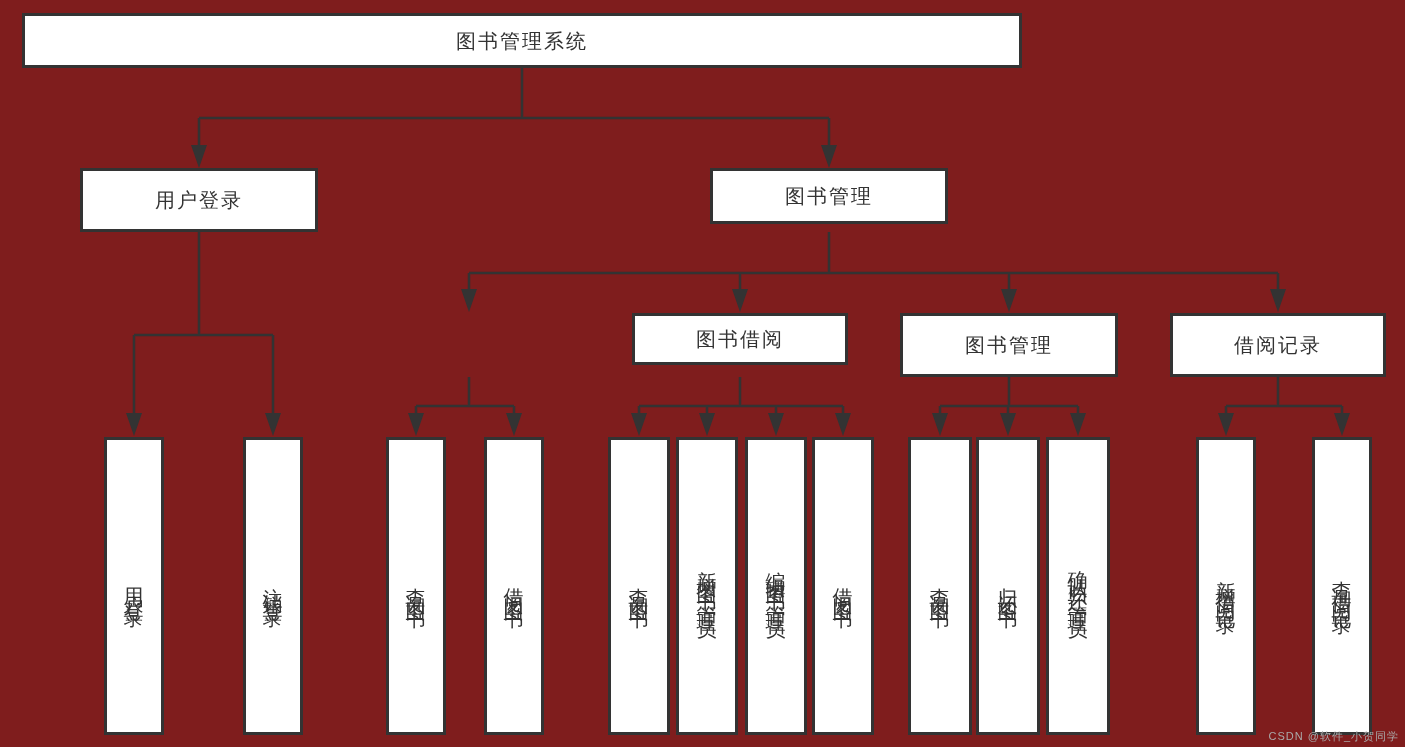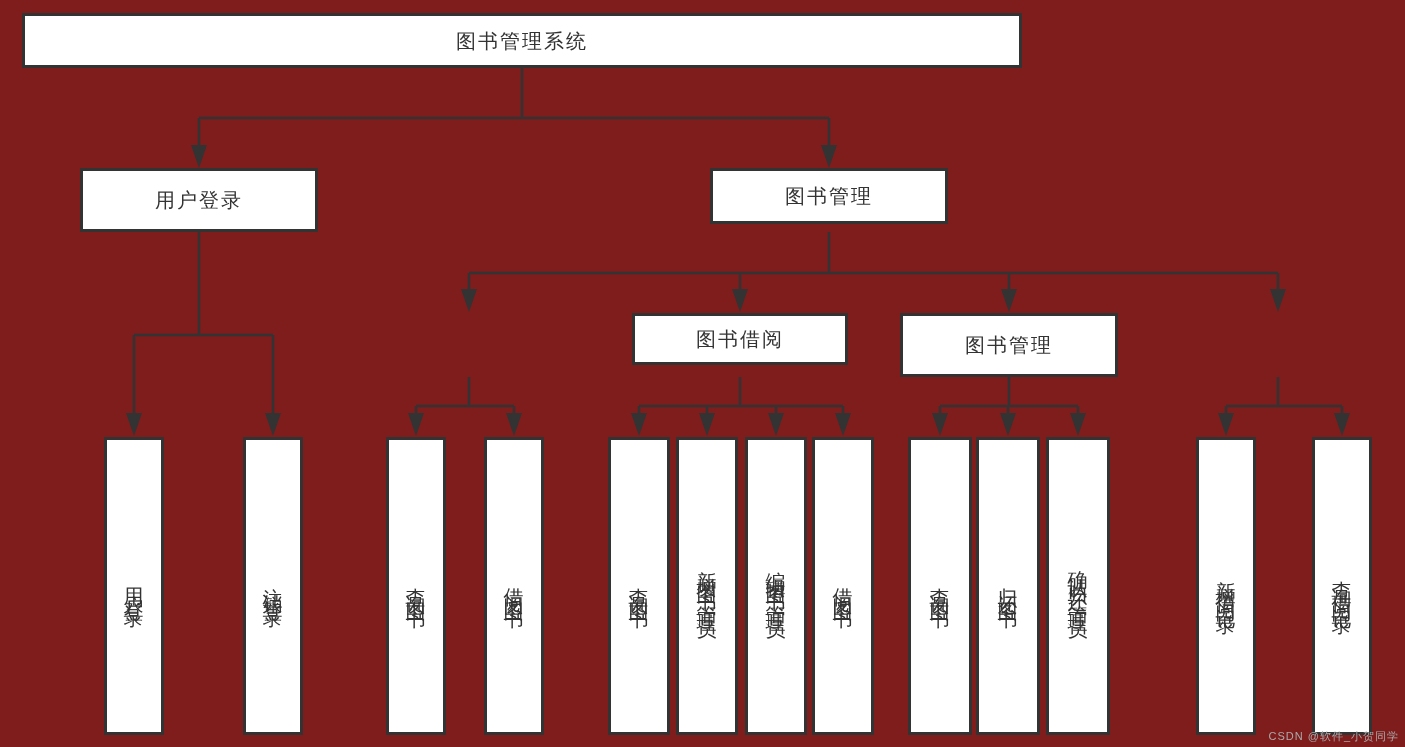--- a/index.html
+++ b/index.html
@@ -99,20 +99,23 @@
   <div class="node h" style="left:710px;top:168px;width:238px;height:56px">
     <span class="lbl">图书管理</span>
   </div>
 
   <div class="node h" style="left:632px;top:313px;width:216px;height:52px">
     <span class="lbl">图书借阅</span>
   </div>
   <div class="node h" style="left:900px;top:313px;width:218px;height:64px">
     <span class="lbl">图书管理</span>
   </div>
+  <div class="node h" style="left:1170px;top:313px;width:216px;height:64px">
+    <span class="lbl">借阅记录</span>
+  </div>
 
   <div class="node v" style="left:104px;top:437px;width:60px;height:298px">
     <span class="lbl">用户登录</span>
   </div>
   <div class="node v" style="left:243px;top:437px;width:60px;height:298px">
     <span class="lbl">注销登录</span>
   </div>
 
   <div class="node v" style="left:386px;top:437px;width:60px;height:298px">
     <span class="lbl">查询图书</span>

